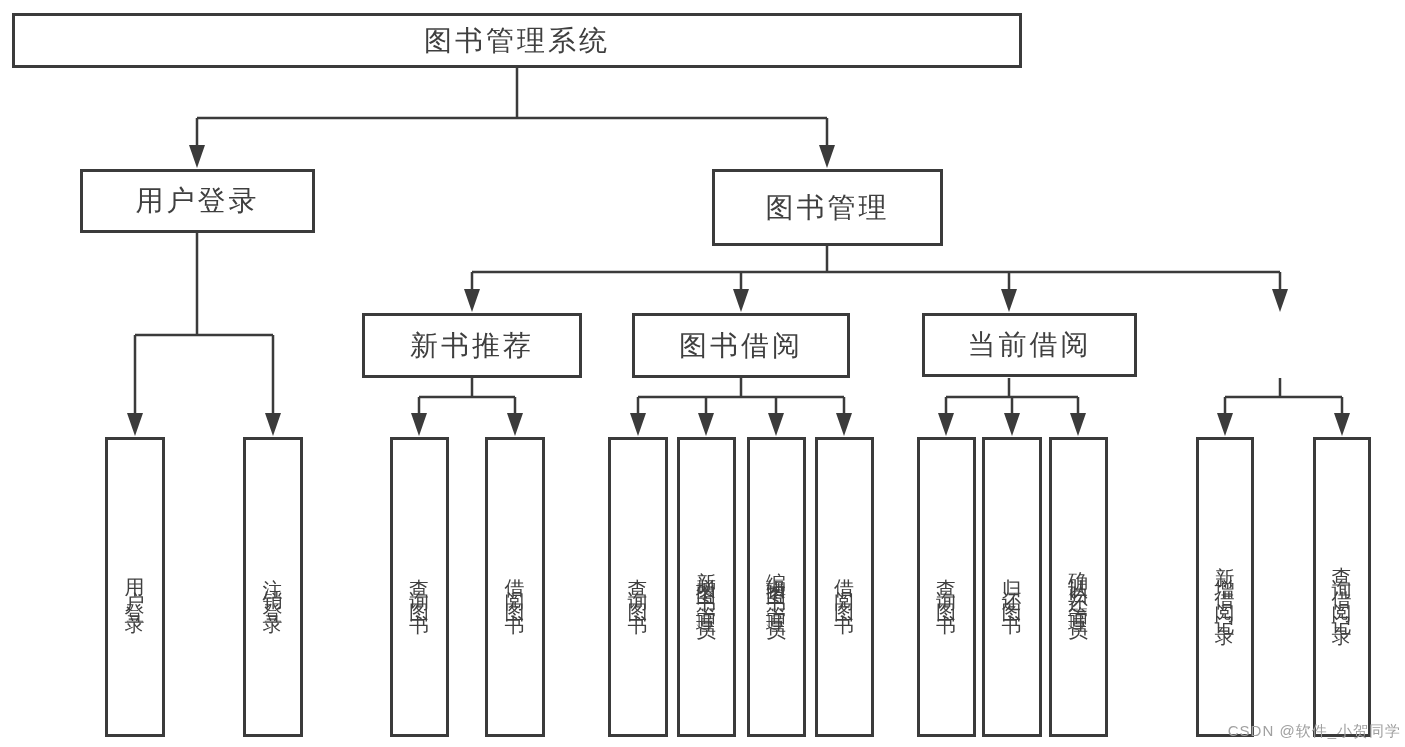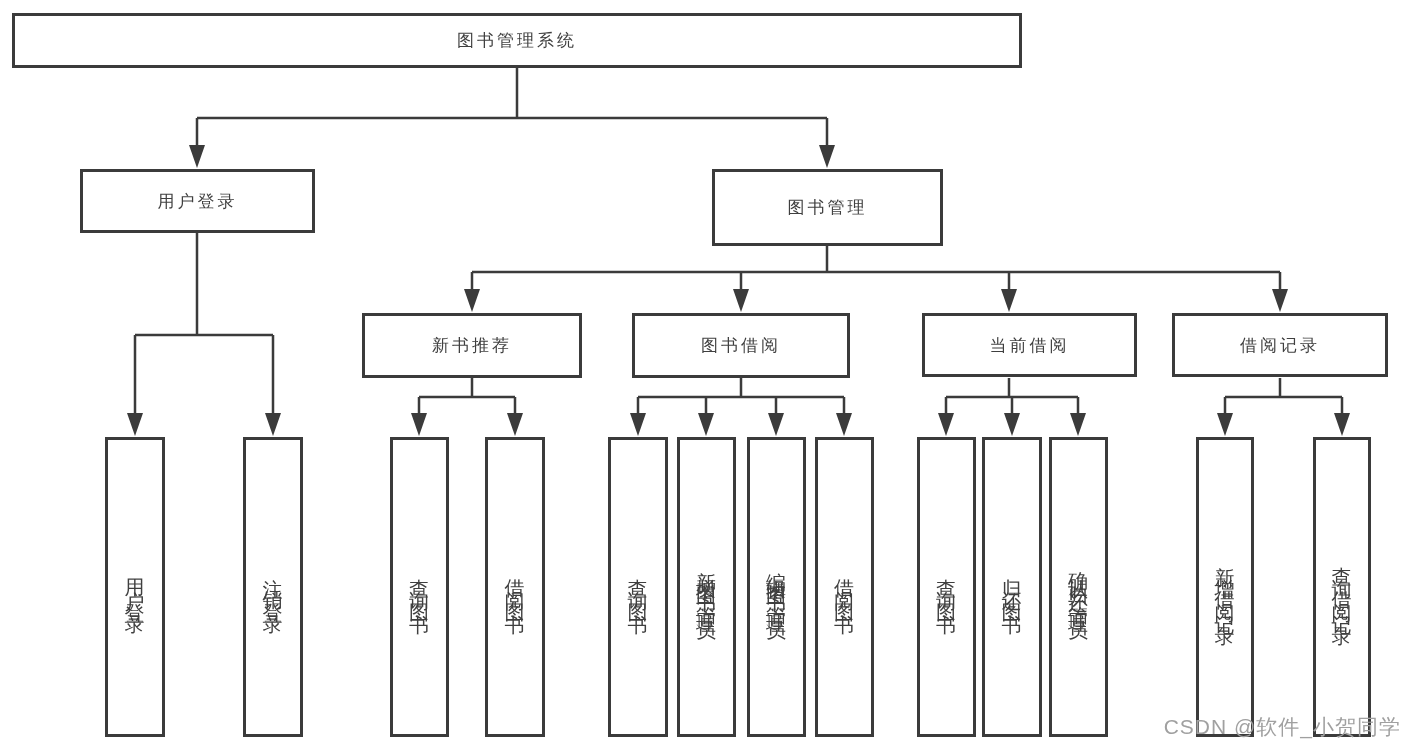--- a/index.html
+++ b/index.html
@@ -25,40 +25,40 @@
     position: absolute;
     box-sizing: border-box;
     border: 3px solid #3b3b3b;
     background: #ffffff;
     display: flex;
     align-items: center;
     justify-content: center;
     color: #3f3f3f;
   }
   .hbox {
-    font-size: 17px;
+    font-size: 28px;
     letter-spacing: 3px;
     white-space: nowrap;
   }
   .vbox span {
     writing-mode: vertical-rl;
     text-orientation: mixed;
     font-size: 20px;
     letter-spacing: 12px;
     line-height: 1;
     color: #3f3f3f;
   }
   .vbox.long span {
     letter-spacing: 7px;
   }
   .watermark {
     position: absolute;
     right: 4px;
     bottom: 6px;
-    font-size: 21px;
+    font-size: 15px;
     color: #a0a0a0;
     letter-spacing: 1px;
     white-space: nowrap;
     pointer-events: none;
   }
 </style>
 </head>
 <body>
 
 <div id="canvas">
@@ -97,21 +97,20 @@
   </svg>
 
   <div class="node hbox" style="left:12px; top:13px; width:1010px; height:55px;">图书管理系统</div>
 
   <div class="node hbox" style="left:80px; top:169px; width:235px; height:64px;">用户登录</div>
   <div class="node hbox" style="left:712px; top:169px; width:231px; height:77px;">图书管理</div>
 
   <div class="node hbox" style="left:632px; top:313px; width:218px; height:65px;">图书借阅</div>
   <div class="node hbox" style="left:362px; top:313px; width:220px; height:65px;">新书推荐</div>
   <div class="node hbox" style="left:902px; top:313px; width:215px; height:64px;margin-left:20px;">当前借阅</div>
-  <div class="node hbox" style="left:1172px; top:313px; width:216px; height:64px;">借阅记录</div>
 
   <div class="node vbox" style="left:105px; top:437px; width:60px; height:300px;">
     <span>用户登录</span>
   </div>
   <div class="node vbox" style="left:243px; top:437px; width:60px; height:300px;">
     <span>注销登录</span>
   </div>
 
   <div class="node vbox" style="left:390px; top:437px; width:59px; height:300px;">
     <span>查询图书</span>

